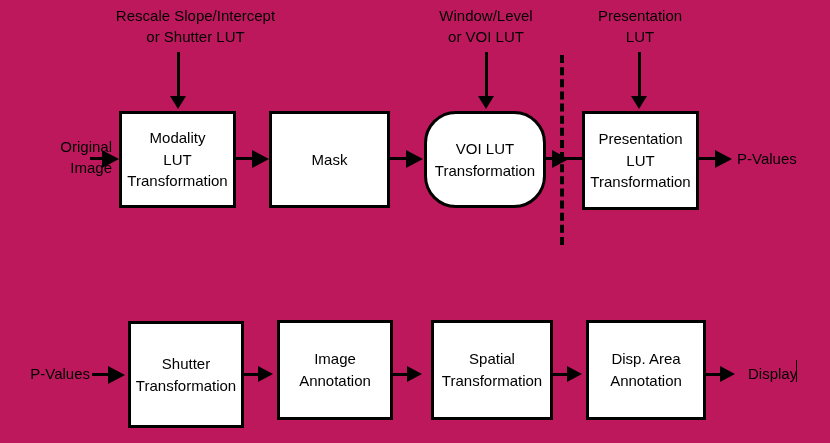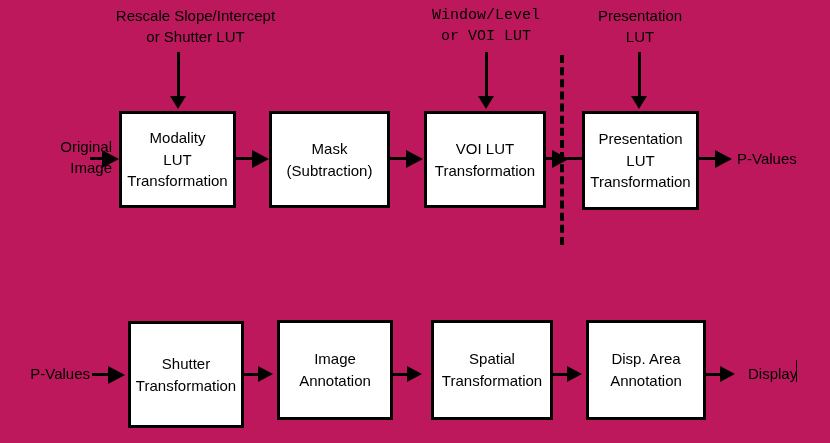--- a/index.html
+++ b/index.html
@@ -96,21 +96,21 @@
 
 <div id="canvas">
 
   <div class="lbl" style="left:63px; top:5px; width:265px;">
     <span>Rescale Slope/Intercept</span><br>
     <span>or Shutter LUT</span>
   </div>
   <div class="vshaft" style="left:177px; top:52px; height:46px;"></div>
   <div class="vhead" style="left:170px; top:96px;"></div>
 
-  <div class="lbl" style="left:406px; top:5px; width:160px;font-family:Liberation Mono, monospace;">
+  <div class="lbl" style="left:406px; top:5px; width:160px;">
     <span>Window/Level</span><br>
     <span>or VOI  LUT</span>
   </div>
   <div class="vshaft" style="left:485px; top:52px; height:46px;"></div>
   <div class="vhead" style="left:478px; top:96px;"></div>
 
   <div class="lbl" style="left:570px; top:5px; width:140px;">
     <span>Presentation</span><br>
     <span>LUT</span>
   </div>
@@ -128,27 +128,26 @@
     <span class="ln">Modality</span>
     <span class="ln">LUT</span>
     <span class="ln">Transformation</span>
   </div>
 
   <div class="hshaft" style="left:236px; top:157px; width:22px;"></div>
   <div class="hhead" style="left:252px; top:150px;"></div>
 
   <div class="box" style="left:269px; top:111px; width:121px; height:97px;">
     <span class="ln">Mask</span>
-    <span class="ln">(Subtraction)</span>
   </div>
 
   <div class="hshaft" style="left:390px; top:157px; width:22px;"></div>
   <div class="hhead" style="left:406px; top:150px;"></div>
 
-  <div class="box" style="left:424px; top:111px; width:122px; height:97px;">
+  <div class="box" style="left:424px; top:111px; width:122px; height:97px;border-radius:32px;">
     <span class="ln">VOI  LUT</span>
     <span class="ln">Transformation</span>
   </div>
 
   <div class="hshaft" style="left:546px; top:157px; width:36px;"></div>
   <div class="hhead" style="left:552px; top:150px;"></div>
 
   <div class="dashline" style="left:560px; top:55px; height:190px;"></div>
 
   <div class="box" style="left:582px; top:111px; width:117px; height:99px;">

